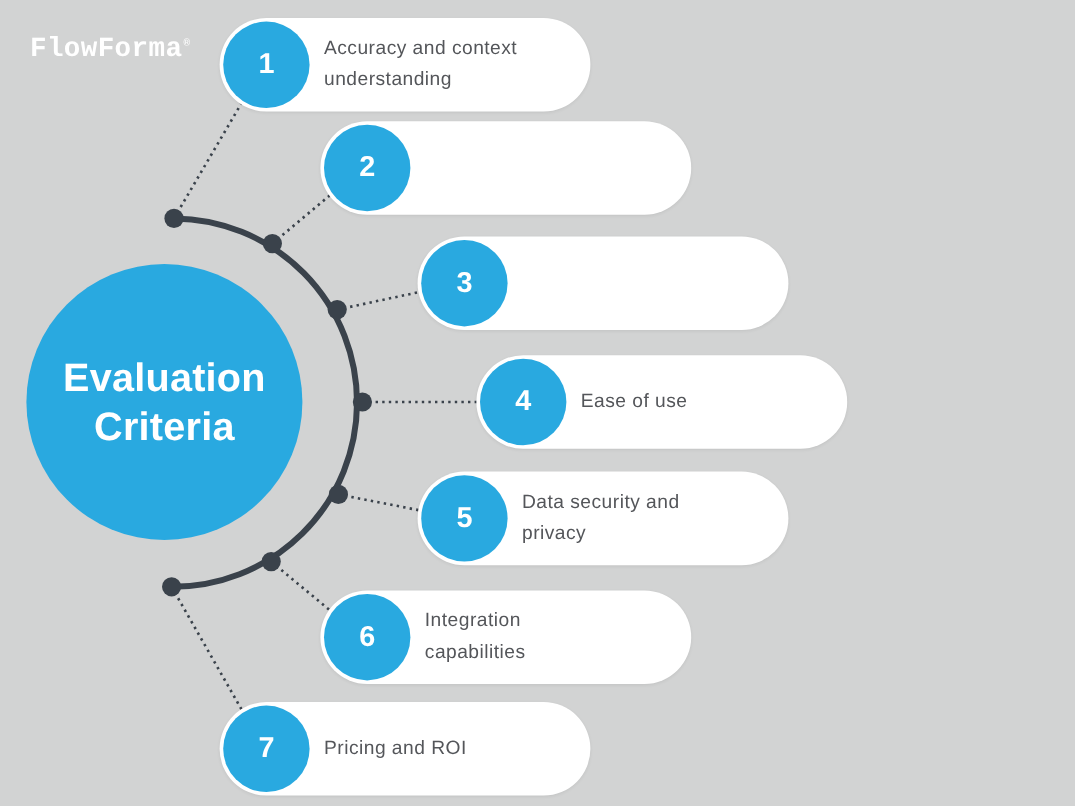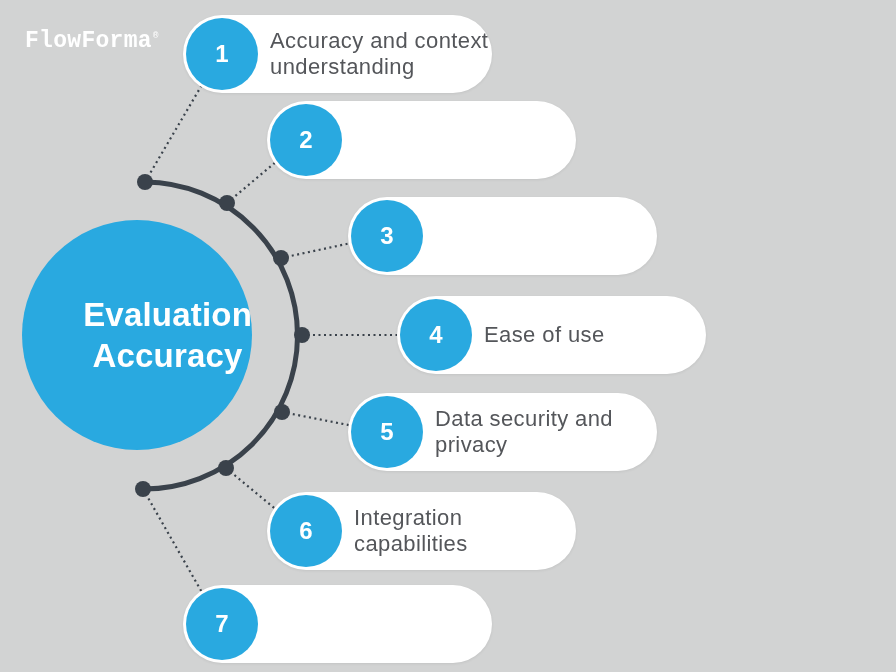--- a/index.html
+++ b/index.html
@@ -64,21 +64,21 @@
     position: absolute;
     left: 22px;
     top: 220px;
     width: 230px;
     height: 230px;
     border-radius: 50%;
     background: var(--accent-blue);
     z-index: 2;
     display: flex;
     align-items: center;
-    justify-content: flex-end;
+    justify-content: center;
   }
   .center-title {
     display: flex;
     flex-direction: column;
     align-items: center;
     color: var(--white);
     font-size: 33px;
     font-weight: 700;
     line-height: 41px;
     text-align: center;
@@ -105,21 +105,21 @@
     color: var(--white);
     font-size: 24px;
     font-weight: 700;
     display: flex;
     align-items: center;
     justify-content: center;
   }
   .pill-label {
     margin-left: 12px;
     color: var(--pill-text);
-    font-size: 22px;
+    font-size: 16px;
     line-height: 26px;
     white-space: pre-line;
     letter-spacing: 0.4px;
   }
   .pill-1 { left: 183px; top: 15px; }
   .pill-2 { left: 267px; top: 101px; }
   .pill-3 { left: 348px; top: 197px; }
   .pill-4 { left: 397px; top: 296px; }
   .pill-5 { left: 348px; top: 393px; }
   .pill-6 { left: 267px; top: 492px; }
@@ -151,21 +151,21 @@
     <circle class="arc-node" cx="143" cy="489" r="8"></circle>
   </svg>
 
   <div class="logo">
     <span>FlowForma</span><sup>®</sup>
   </div>
 
   <div class="center-circle">
     <div class="center-title">
       <span>Evaluation</span>
-      <span>Accuracy</span>
+      <span>Criteria</span>
     </div>
   </div>
 
   <div class="pill pill-1">
     <div class="pill-num">1</div>
     <div class="pill-label">Accuracy and context
 understanding</div>
   </div>
 
   <div class="pill pill-2">
@@ -188,15 +188,16 @@
   </div>
 
   <div class="pill pill-6">
     <div class="pill-num">6</div>
     <div class="pill-label">Integration
 capabilities</div>
   </div>
 
   <div class="pill pill-7">
     <div class="pill-num">7</div>
+    <div class="pill-label">Pricing and ROI</div>
   </div>
 
 </div>
 
 </body></html>

